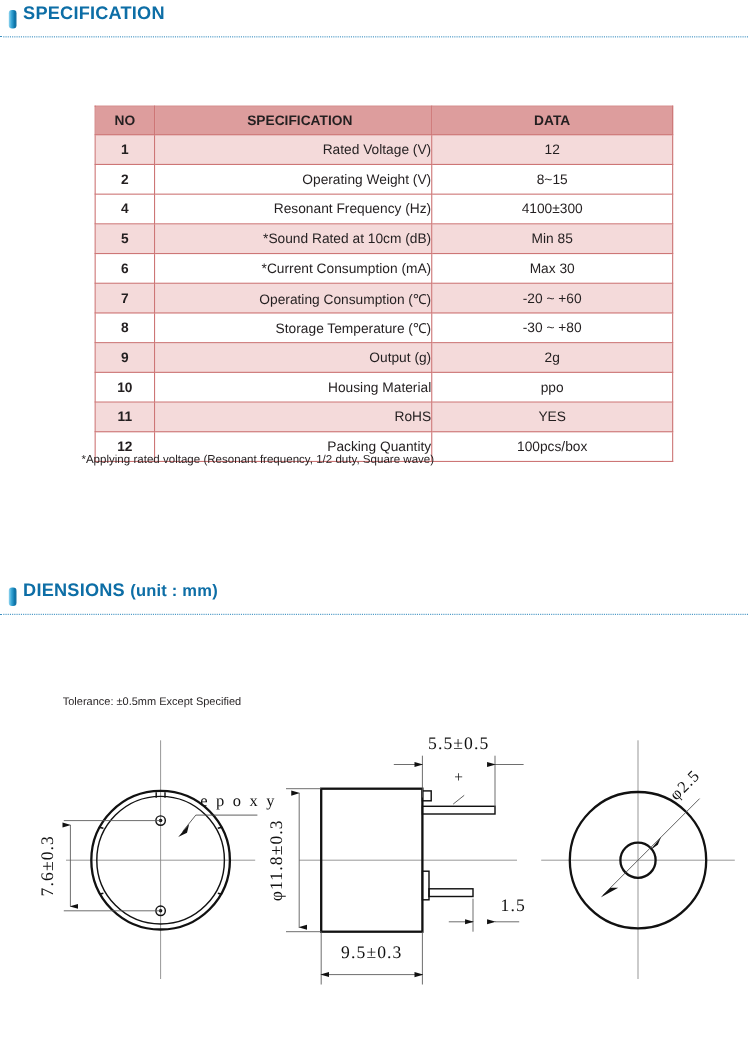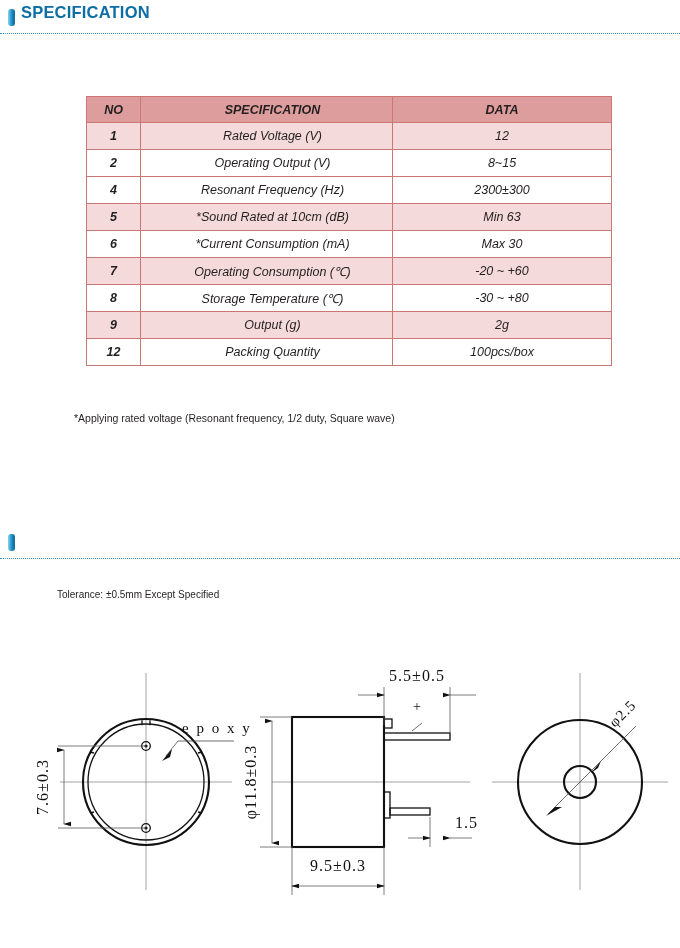--- a/index.html
+++ b/index.html
@@ -61,50 +61,49 @@
     width: 510px;
     border-collapse: collapse;
     table-layout: fixed;
   }
   .spec-table td, .spec-table th {
     border: 1px solid #cd7676;
     height: 26px;
     font-size: 12.5px;
     font-weight: normal;
     padding: 0;
-    font-style: italic;
   }
   .spec-table thead th {
     background: #dd9d9d;
     font-weight: bold;
     font-size: 12.5px;
     text-align: center;
     height: 25px;
     border-color: #cd7676;
   }
   .col-no    { width: 53px;  text-align: center; }
-  .col-spec  { width: 239px; text-align: center; padding-left: 12px !important; }
+  .col-spec  { width: 239px; text-align: right; padding-left: 12px !important; }
   .col-data  { width: 218px; text-align: center; }
   .spec-table tbody tr.odd td  { background: #f4dada; }
   .spec-table tbody tr.even td { background: #ffffff; }
   .spec-table tbody td.col-no  { font-weight: bold; }
 
   .table-note {
     position: absolute;
     left: 74px;
     top: 412px;
     font-size: 10.5px;
     color: #231f20;
     white-space: nowrap;
   }
 
   .tolerance-note {
     position: absolute;
     left: 57px;
-    top: 589px;
+    top: 633px;
     font-size: 10px;
     color: #231f20;
     white-space: nowrap;
   }
 
   
   .drawings {
     position: absolute;
     left: 0;
     top: 645px;
@@ -161,32 +160,32 @@
     </tr>
   </thead>
   <tbody>
     <tr class="odd">
         <td class="col-no">1</td>
         <td class="col-spec">Rated Voltage (V)</td>
         <td class="col-data">12</td>
       </tr>
     <tr class="even">
         <td class="col-no">2</td>
-        <td class="col-spec">Operating Output (V)</td>
+        <td class="col-spec">Operating Weight (V)</td>
         <td class="col-data">8~15</td>
       </tr>
     <tr class="even">
         <td class="col-no">4</td>
         <td class="col-spec">Resonant Frequency (Hz)</td>
-        <td class="col-data">2300±300</td>
+        <td class="col-data">4100±300</td>
       </tr>
     <tr class="odd">
         <td class="col-no">5</td>
         <td class="col-spec">*Sound Rated at 10cm (dB)</td>
-        <td class="col-data">Min 63</td>
+        <td class="col-data">Min 85</td>
       </tr>
     <tr class="even">
         <td class="col-no">6</td>
         <td class="col-spec">*Current Consumption (mA)</td>
         <td class="col-data">Max 30</td>
       </tr>
     <tr class="odd">
         <td class="col-no">7</td>
         <td class="col-spec">Operating Consumption (℃)</td>
         <td class="col-data">-20 ~ +60</td>
@@ -195,31 +194,42 @@
         <td class="col-no">8</td>
         <td class="col-spec">Storage Temperature (℃)</td>
         <td class="col-data">-30 ~ +80</td>
       </tr>
     <tr class="odd">
         <td class="col-no">9</td>
         <td class="col-spec">Output (g)</td>
         <td class="col-data">2g</td>
       </tr>
     <tr class="even">
+        <td class="col-no">10</td>
+        <td class="col-spec">Housing Material</td>
+        <td class="col-data">ppo</td>
+      </tr>
+    <tr class="odd">
+        <td class="col-no">11</td>
+        <td class="col-spec">RoHS</td>
+        <td class="col-data">YES</td>
+      </tr>
+    <tr class="even">
         <td class="col-no">12</td>
         <td class="col-spec">Packing Quantity</td>
         <td class="col-data">100pcs/box</td>
       </tr>
   </tbody>
 </table>
 
 <div class="table-note">*Applying rated voltage (Resonant frequency, 1/2 duty, Square wave)</div>
 
 <div class="section-head" style="top:527px;">
   <span class="bar-icon"></span>
+  <span class="title"><span>DIENSIONS</span> <span class="unit">(unit : mm)</span></span>
 </div>
 <div class="dotted-rule" style="top:558px;"></div>
 
 <div class="tolerance-note">Tolerance:  ±0.5mm Except Specified</div>
 
 <div class="drawings">
 <svg width="680" height="300" viewBox="0 0 680 300" xmlns="http://www.w3.org/2000/svg">
 
   <defs>
     <marker id="ar-r" markerWidth="10" markerHeight="7" refX="9" refY="3.5" orient="auto">

